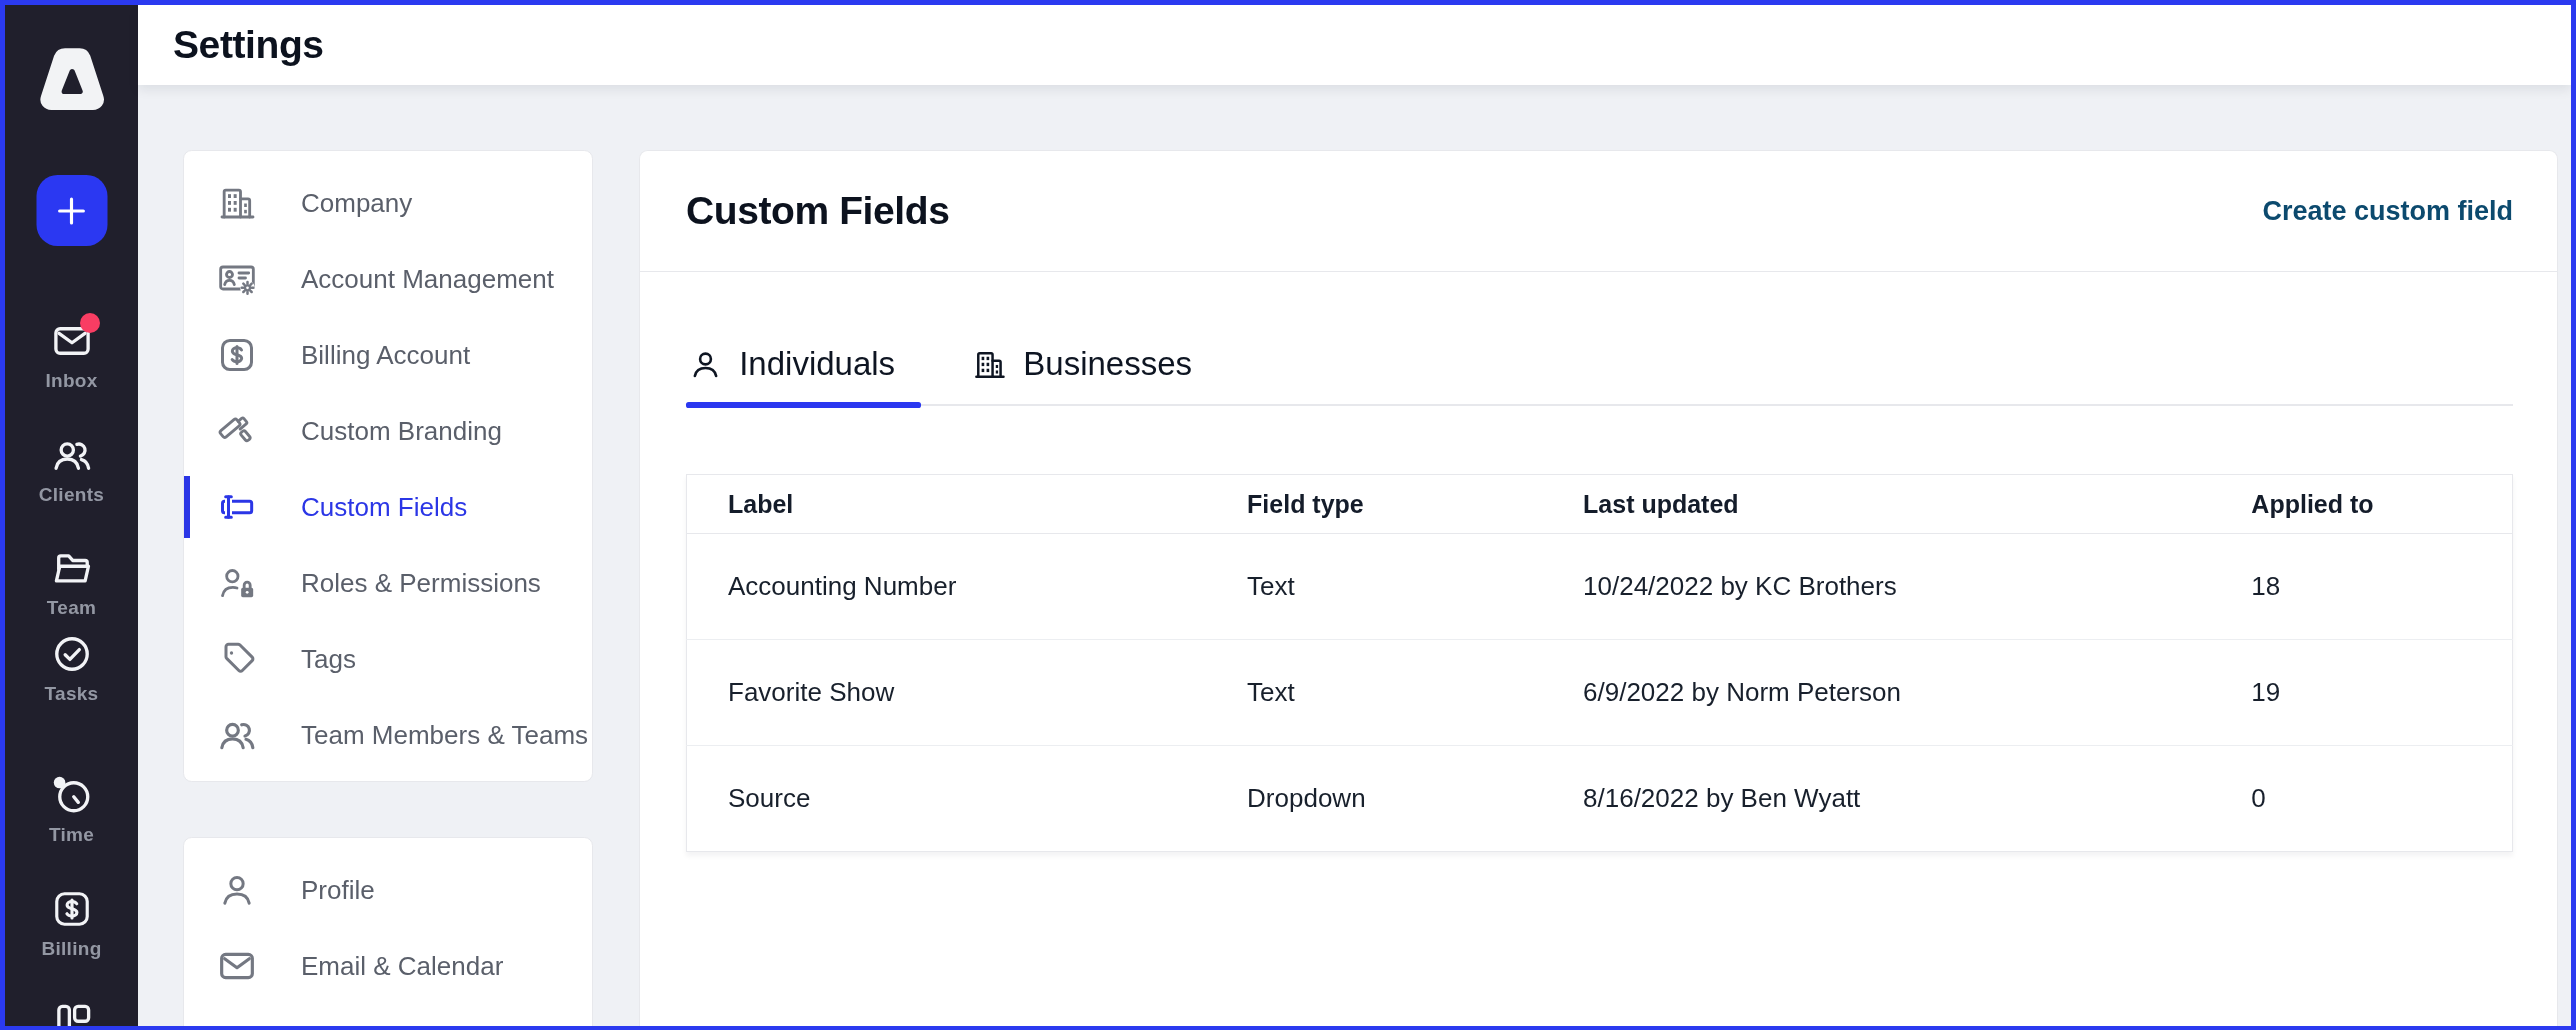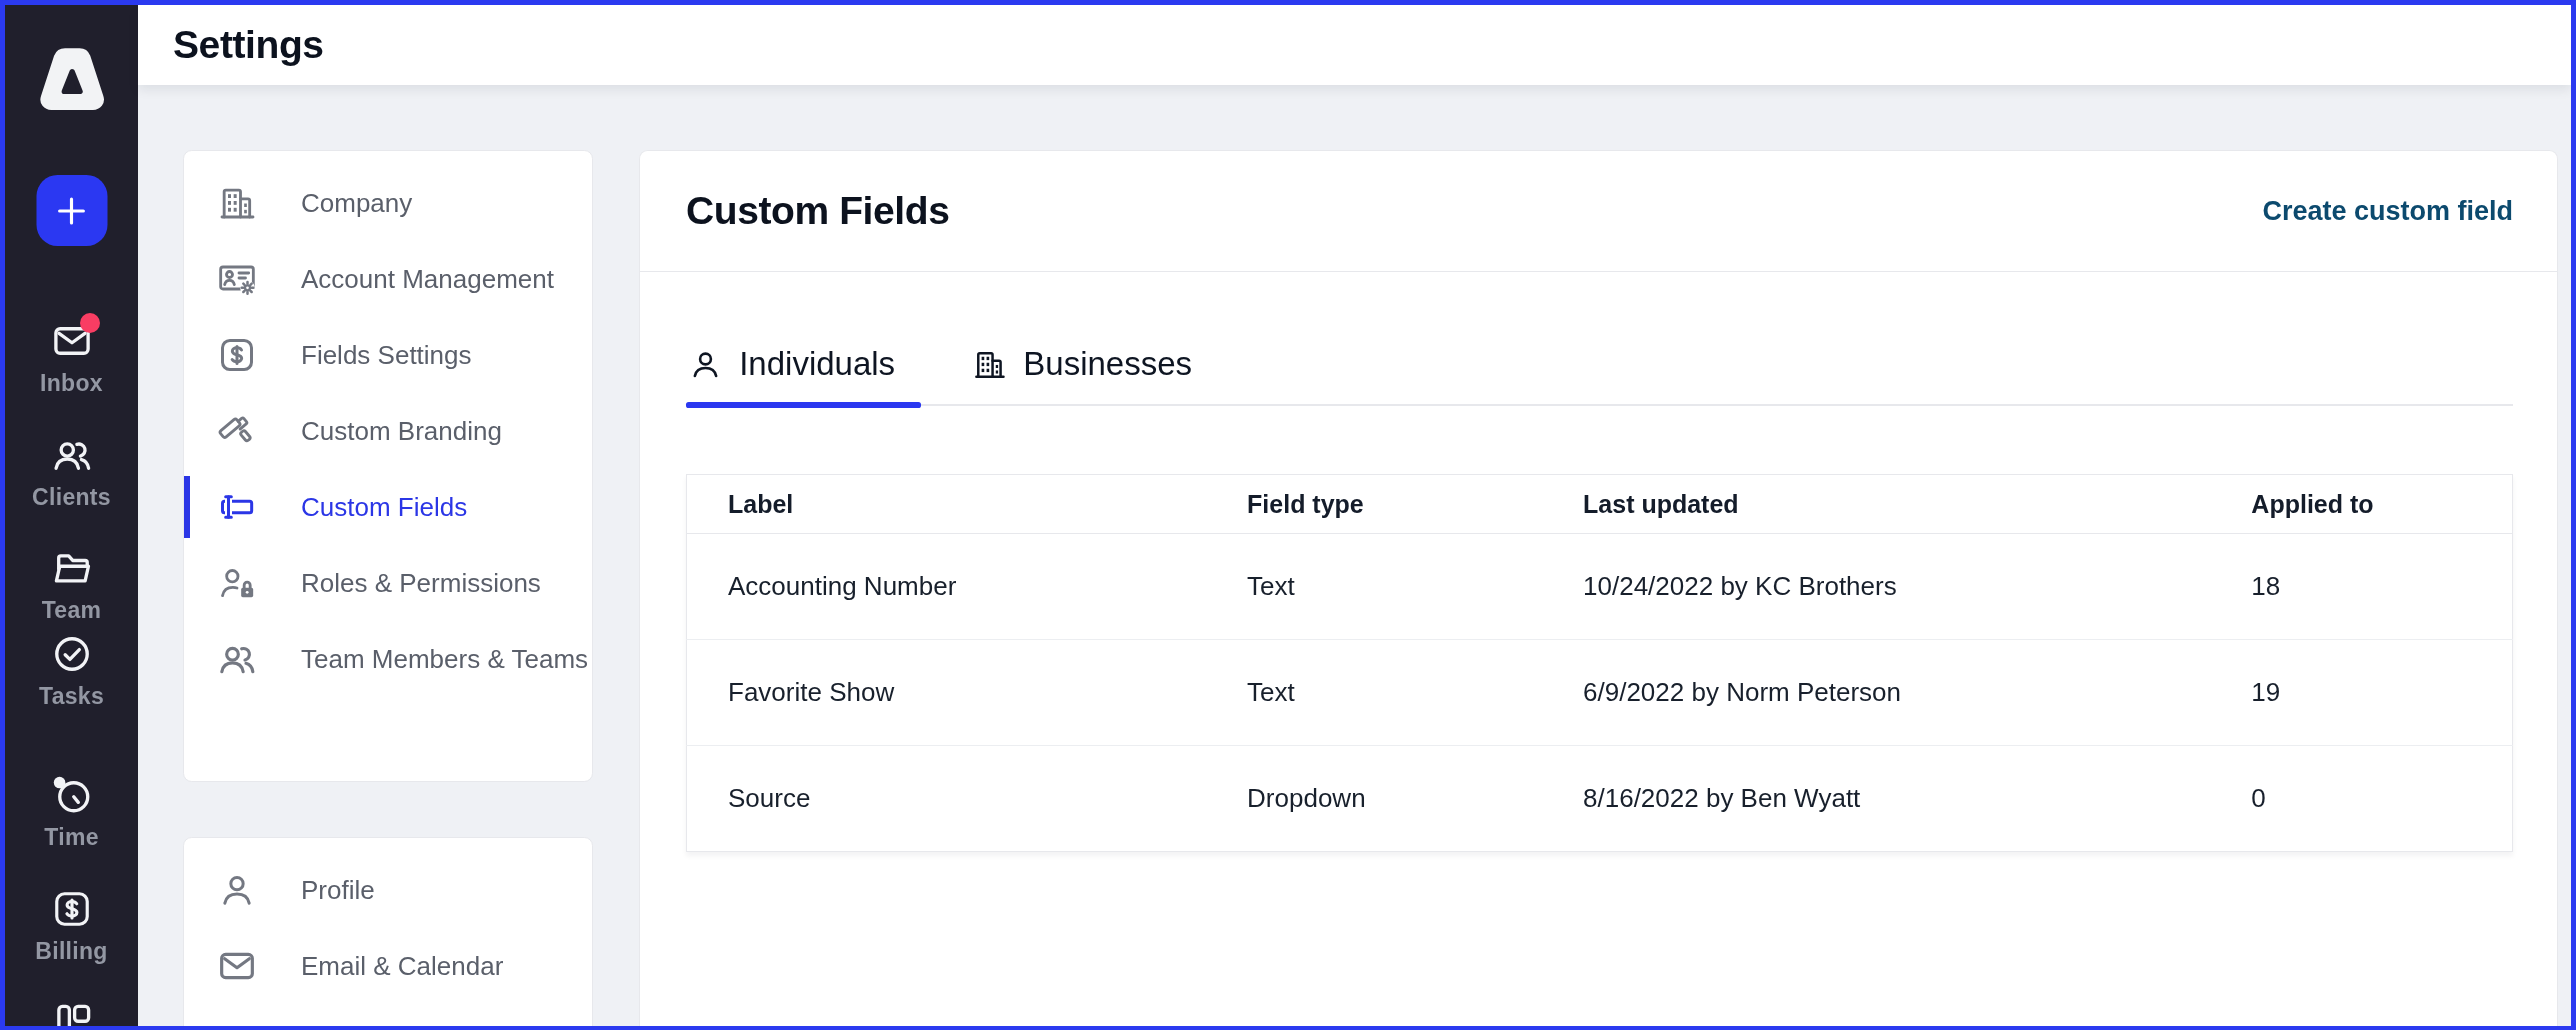--- a/index.html
+++ b/index.html
@@ -25,21 +25,21 @@
     cursor:pointer;
   }
   .rail-item{ cursor:pointer; }
   .rail-icon{ position:relative; width:42px; height:42px; color:#f2f3f6; display:block; }
   .rail-icon svg{ width:100%; height:100%; display:block; }
   .badge-dot{
     position:absolute; top:-7px; right:-7.8px; width:20px; height:20px;
     border-radius:50%; background:#f93d63;
   }
   .rail-label{
-    margin-top:7.8px; font-size:23px; font-weight:700; color:#9397a3; letter-spacing:0.3px;
+    margin-top:7.8px; font-size:19px; font-weight:700; color:#9397a3; letter-spacing:0.3px;
   }
 
   
   .content{ position:relative; flex:1 1 auto; background:#eff1f5; }
   .topbar{
     position:absolute; z-index:3; top:0; left:0; right:0; height:80px;
     background:#ffffff; display:flex; align-items:center; padding-left:35px;
     box-shadow:0 5.2px 10.4px rgba(18,24,40,.08);
   }
   .page-title{ font-size:39px; font-weight:700; color:#0c121e; letter-spacing:-0.4px; }
@@ -305,21 +305,21 @@
             </svg>
           </span>
         <span>Account Management</span>
       </div>
       <div class="nav-item">
         <span class="nicon">
             <svg viewBox="0 0 24 24">
               <use href="#i-dollar-square"></use>
             </svg>
           </span>
-        <span>Fields Settings</span>
+        <span>Billing Account</span>
       </div>
       <div class="nav-item">
         <span class="nicon">
             <svg viewBox="0 0 24 24">
               <use href="#i-paint-roller"></use>
             </svg>
           </span>
         <span>Custom Branding</span>
       </div>
       <div class="nav-item active">
@@ -330,20 +330,28 @@
           </span>
         <span>Custom Fields</span>
       </div>
       <div class="nav-item">
         <span class="nicon">
             <svg viewBox="0 0 24 24">
               <use href="#i-person-lock"></use>
             </svg>
           </span>
         <span>Roles &amp; Permissions</span>
+      </div>
+      <div class="nav-item">
+        <span class="nicon">
+            <svg viewBox="0 0 24 24">
+              <use href="#i-tag"></use>
+            </svg>
+          </span>
+        <span>Tags</span>
       </div>
       <div class="nav-item">
         <span class="nicon">
             <svg viewBox="0 0 24 24">
               <use href="#i-people"></use>
             </svg>
           </span>
         <span>Team Members &amp; Teams</span>
       </div>
     </nav>

